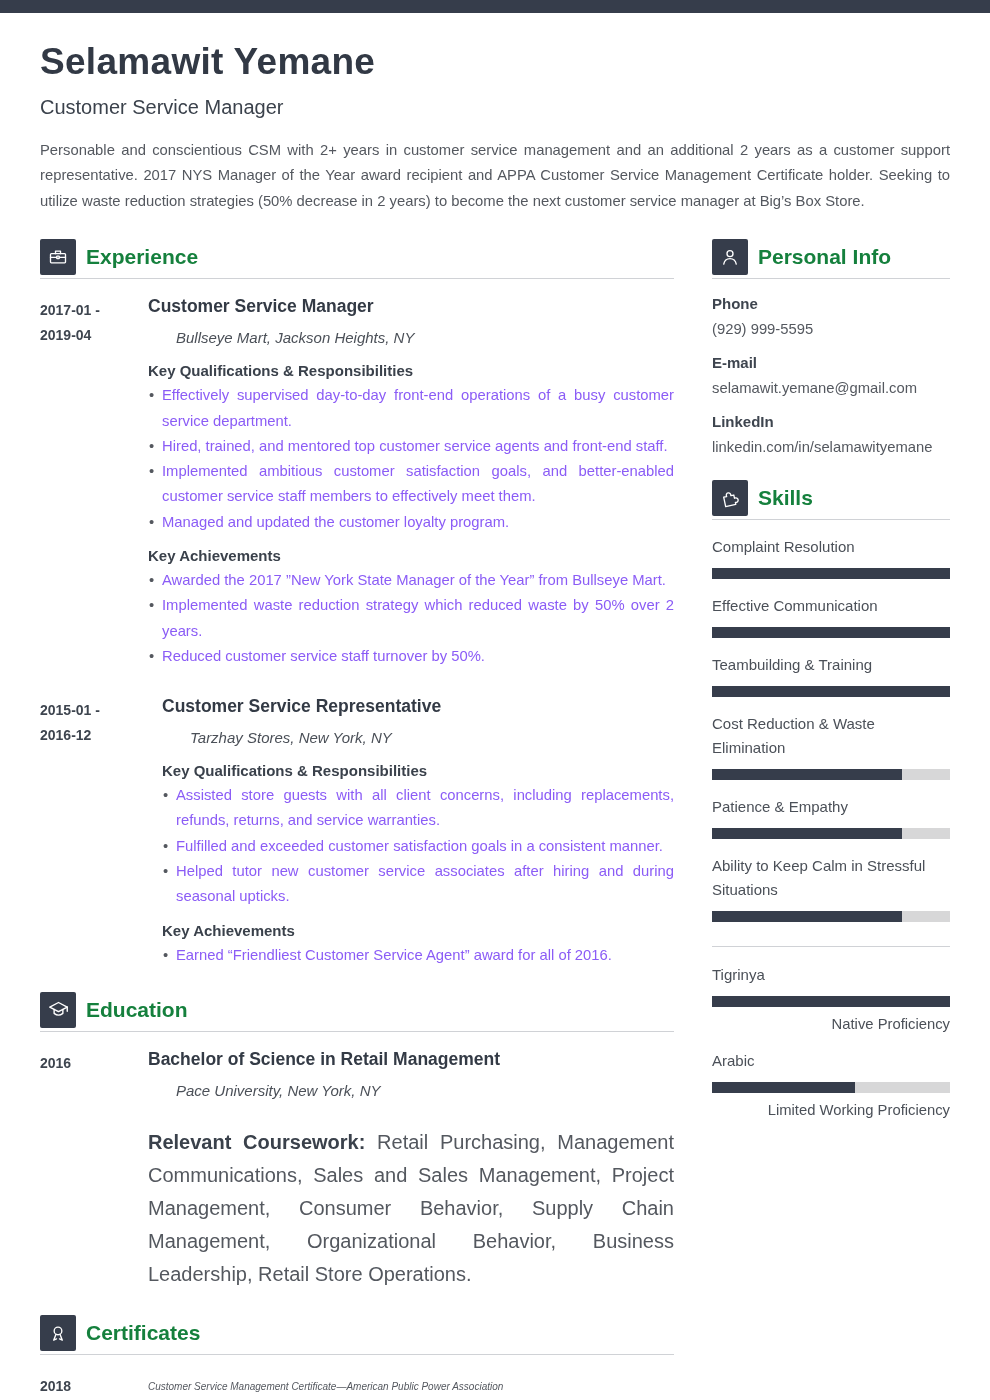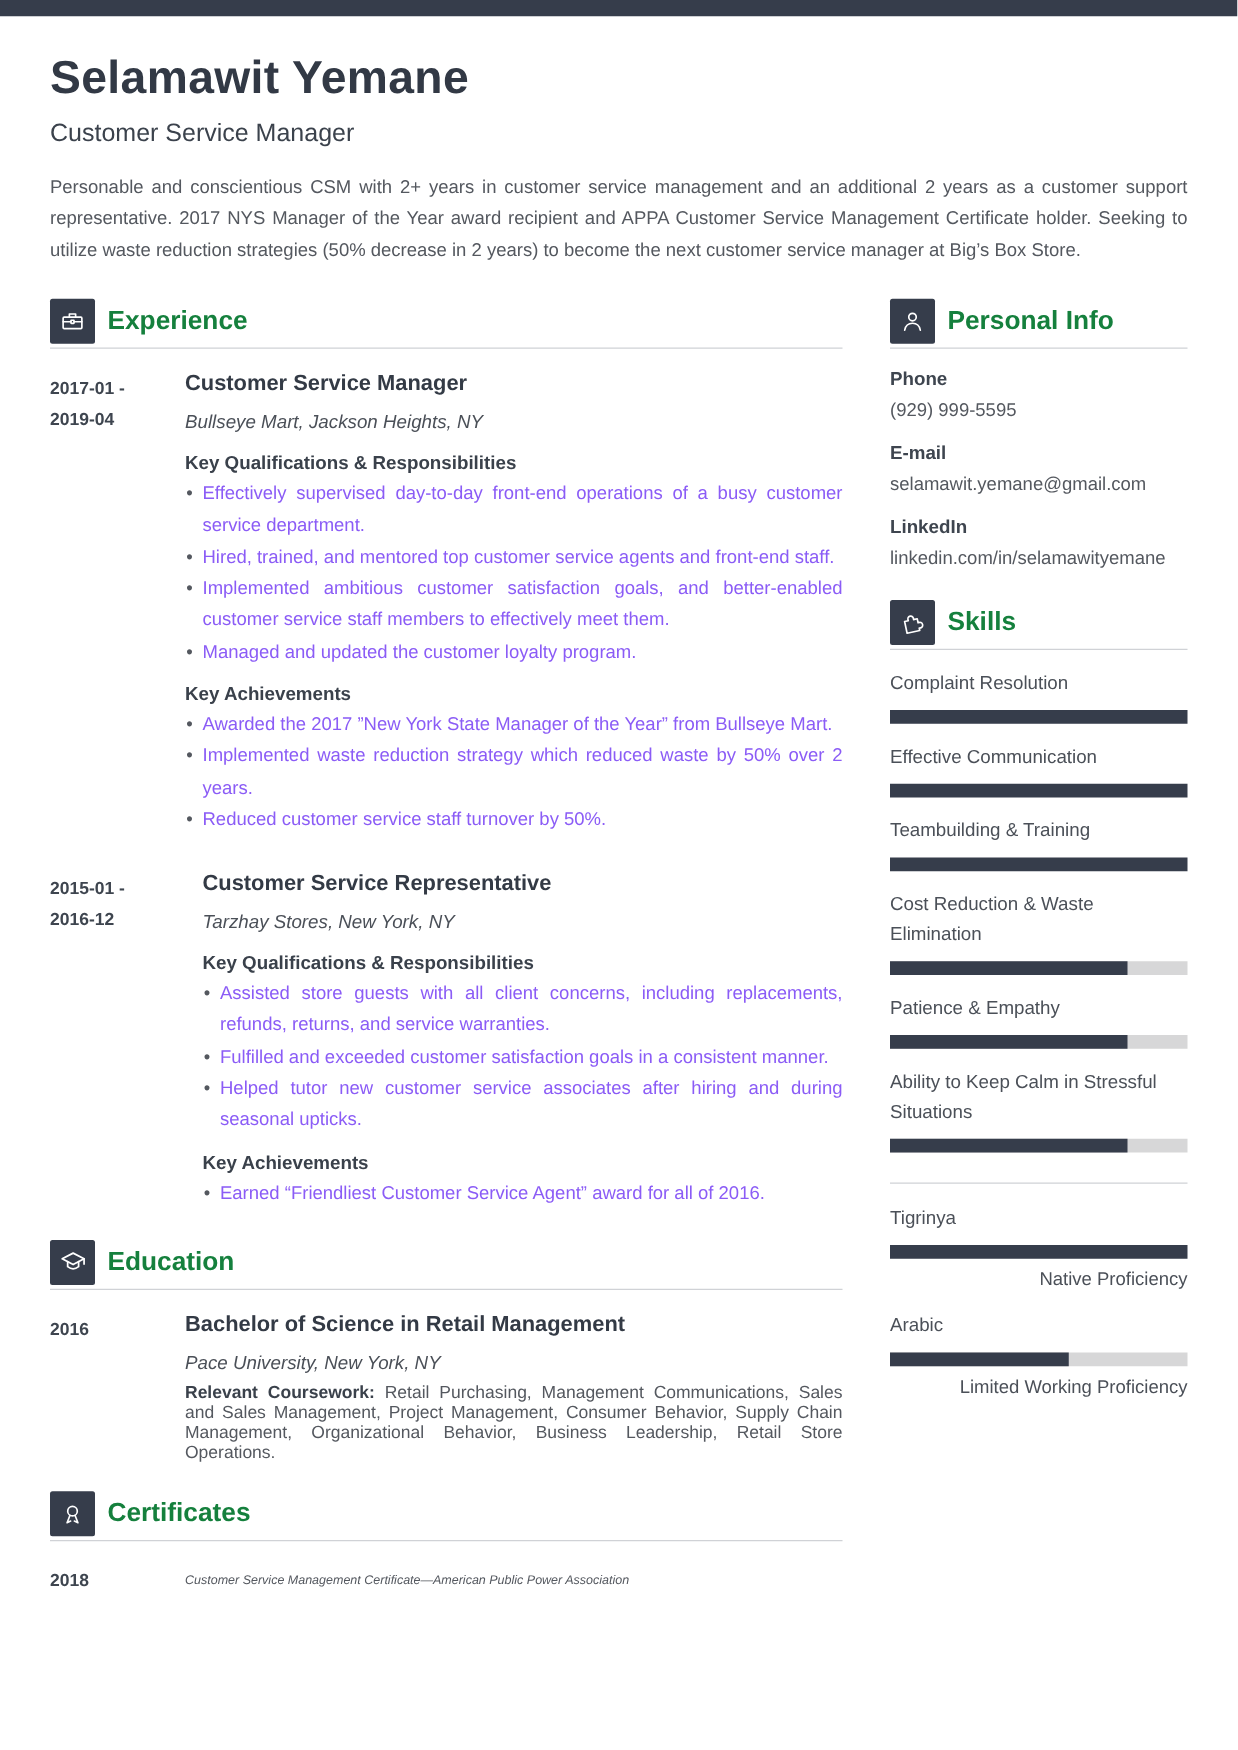--- a/index.html
+++ b/index.html
@@ -32,29 +32,29 @@
   }
   .icon-tile svg { display:block; }
   .sec-title { margin-left:10px; font-size:21px; font-weight:700; color:#15803d; }
   .sec-rule { border:none; border-top:1px solid #d0d2d6; margin-top:3px; }
 
   
   .entry { display:grid; grid-template-columns:108px 1fr; margin-top:16px; }
   .entry + .entry { margin-top:26px;gap:14px; }
   .entry-dates { font-size:14px; font-weight:700; color:#3e454f; line-height:25px; padding-top:3px; }
   .entry-title { font-size:17.5px; font-weight:700; color:#333a45; line-height:22px; }
-  .entry-company { margin-top:9px; font-size:15px; font-style:italic; color:#4b5058; line-height:24px; }
+  .entry-company { margin-top:9px; font-size:15px; font-style:italic; color:#4b5058; line-height:24px;margin-left:28px; }
   .sub-heading { margin-top:8px; font-size:15px; font-weight:700; color:#3a414b; line-height:25px; }
   ul.bullets { list-style:none; }
   ul.bullets li {
     position:relative; padding-left:14px; font-size:14.8px; color:#8b5cf6;
     line-height:25.3px; text-align:justify;
   }
   ul.bullets li::before { content:"\2022"; position:absolute; left:1px; color:#54585f; }
-  .coursework { margin-top:2px; font-size:14px; line-height:16px; text-align:justify; color:#54585f; }
+  .coursework { margin-top:23px; font-size:20px; line-height:33px; text-align:justify; color:#54585f; }
   .coursework .cw-label { font-weight:700; color:#3a414b; }
   .cert-text { font-size:10px; line-height:25.3px; color:#54585f; padding-top:3px;font-style:italic; }
 
   
   .info-item { margin-top:16px; }
   .info-label { font-size:15px; font-weight:700; color:#3e454f; line-height:18px; }
   .info-value { margin-top:7px; font-size:14.8px; color:#54585f; line-height:18px; }
 
   .skill-item { margin-top:15px; }
   .skill-name { font-size:15px; color:#4b5058; line-height:24px; }

